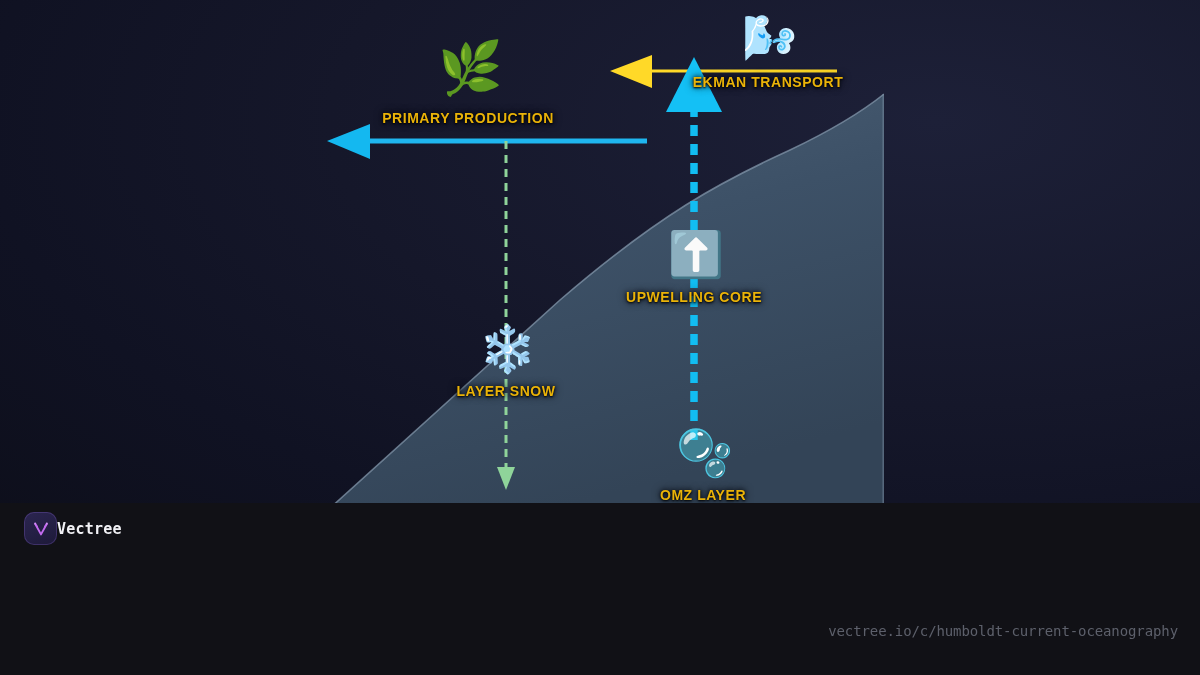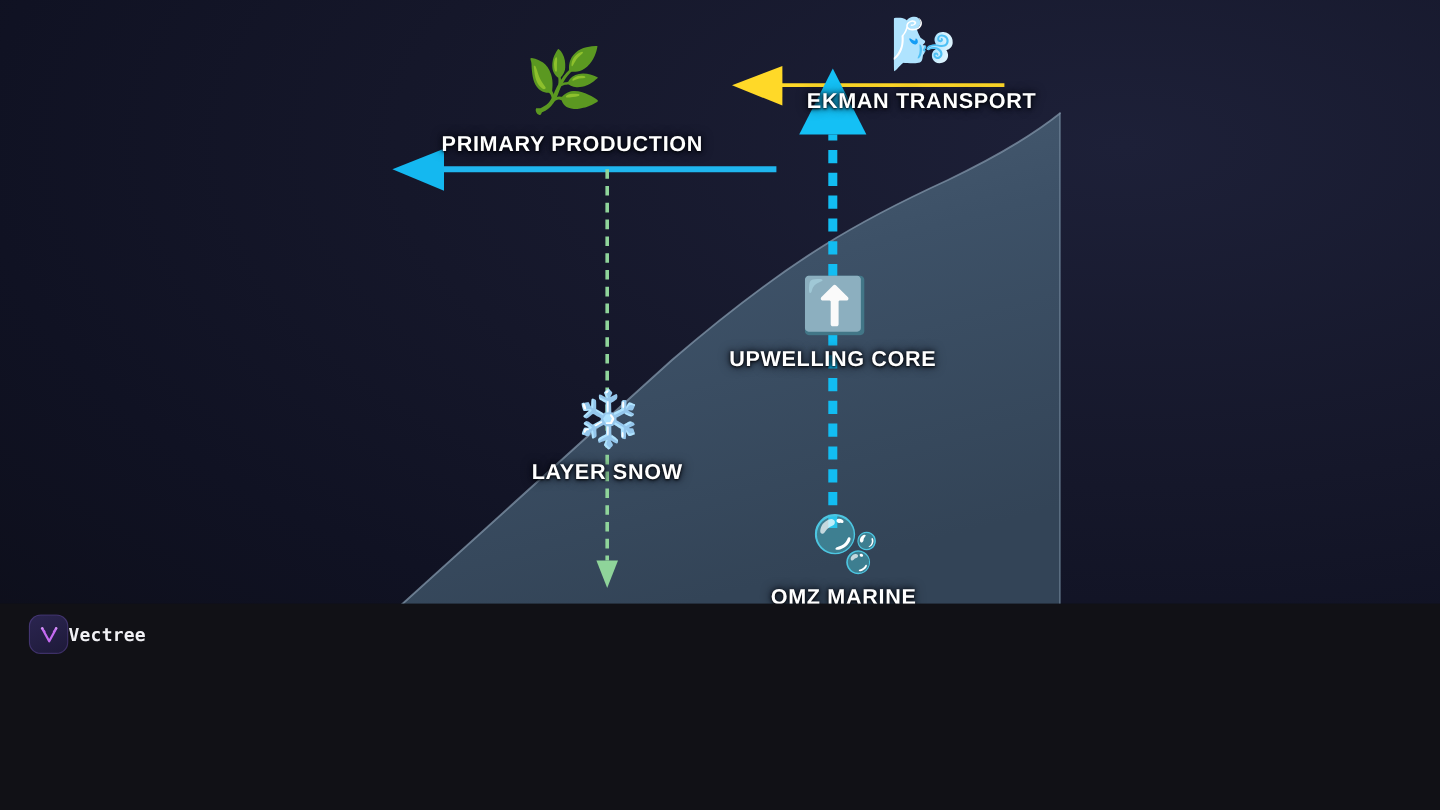--- a/index.html
+++ b/index.html
@@ -48,24 +48,24 @@
 
   .emoji {
     position: absolute;
     line-height: 1;
     text-align: center;
     user-select: none;
   }
 
   .node-label {
     position: absolute;
-    color: #ffffff;
+    color: #eab308;
     font-family: "Liberation Sans", sans-serif;
     font-weight: bold;
-    font-size: 18px;
+    font-size: 14px;
     letter-spacing: 0.55px;
     white-space: nowrap;
     text-align: center;
     text-shadow:
       0 0 4px rgba(6,8,16,0.95),
       0 0 9px rgba(6,8,16,0.85),
       0 1px 2px rgba(0,0,0,0.9);
     z-index: 25;
   }
 
@@ -179,32 +179,33 @@
     <div class="emoji" style="left:742px; top:16px; width:52px; font-size:44px;">🌬️</div>
     <div class="node-label" style="left:668px; top:74px; width:200px;">EKMAN TRANSPORT</div>
 
     <div class="emoji" style="left:668px; top:232px; width:52px; font-size:45px;">⬆️</div>
     <div class="node-label" style="left:594px; top:289px; width:200px;">UPWELLING CORE</div>
 
     <div class="emoji" style="left:479px; top:326px; width:54px; font-size:46px;">❄️</div>
     <div class="node-label" style="left:406px; top:383px; width:200px;">LAYER SNOW</div>
 
     <div class="emoji" style="left:676px; top:430px; width:54px; font-size:46px;">🫧</div>
-    <div class="node-label" style="left:603px; top:487px; width:200px;">OMZ MARINE</div>
+    <div class="node-label" style="left:603px; top:487px; width:200px;">OMZ LAYER</div>
   </div>
 
   <div id="caption-bar"></div>
 
   <div id="brand-row">
     <div id="brand-logo">
       <svg width="20" height="20" viewBox="0 0 20 20">
         <path d="M4.4,5.2 L10,15.4 L15.6,5.2" fill="none" stroke="#c46bf0" stroke-width="1.9" stroke-linecap="round" stroke-linejoin="round"></path>
         <path d="M4.4,5.2 L6.2,7.4 M15.6,5.2 L13.8,7.4" fill="none" stroke="#c46bf0" stroke-width="1.5" stroke-linecap="round"></path>
         <circle cx="4.2" cy="4.6" r="1.05" fill="#d18ff6"></circle>
         <circle cx="15.8" cy="4.6" r="1.05" fill="#d18ff6"></circle>
       </svg>
     </div>
     <div id="brand-name">Vectree</div>
   </div>
 
 
+  <div id="page-url">vectree.io/c/humboldt-current-oceanography</div>
 
 </div>
 
 </body></html>

